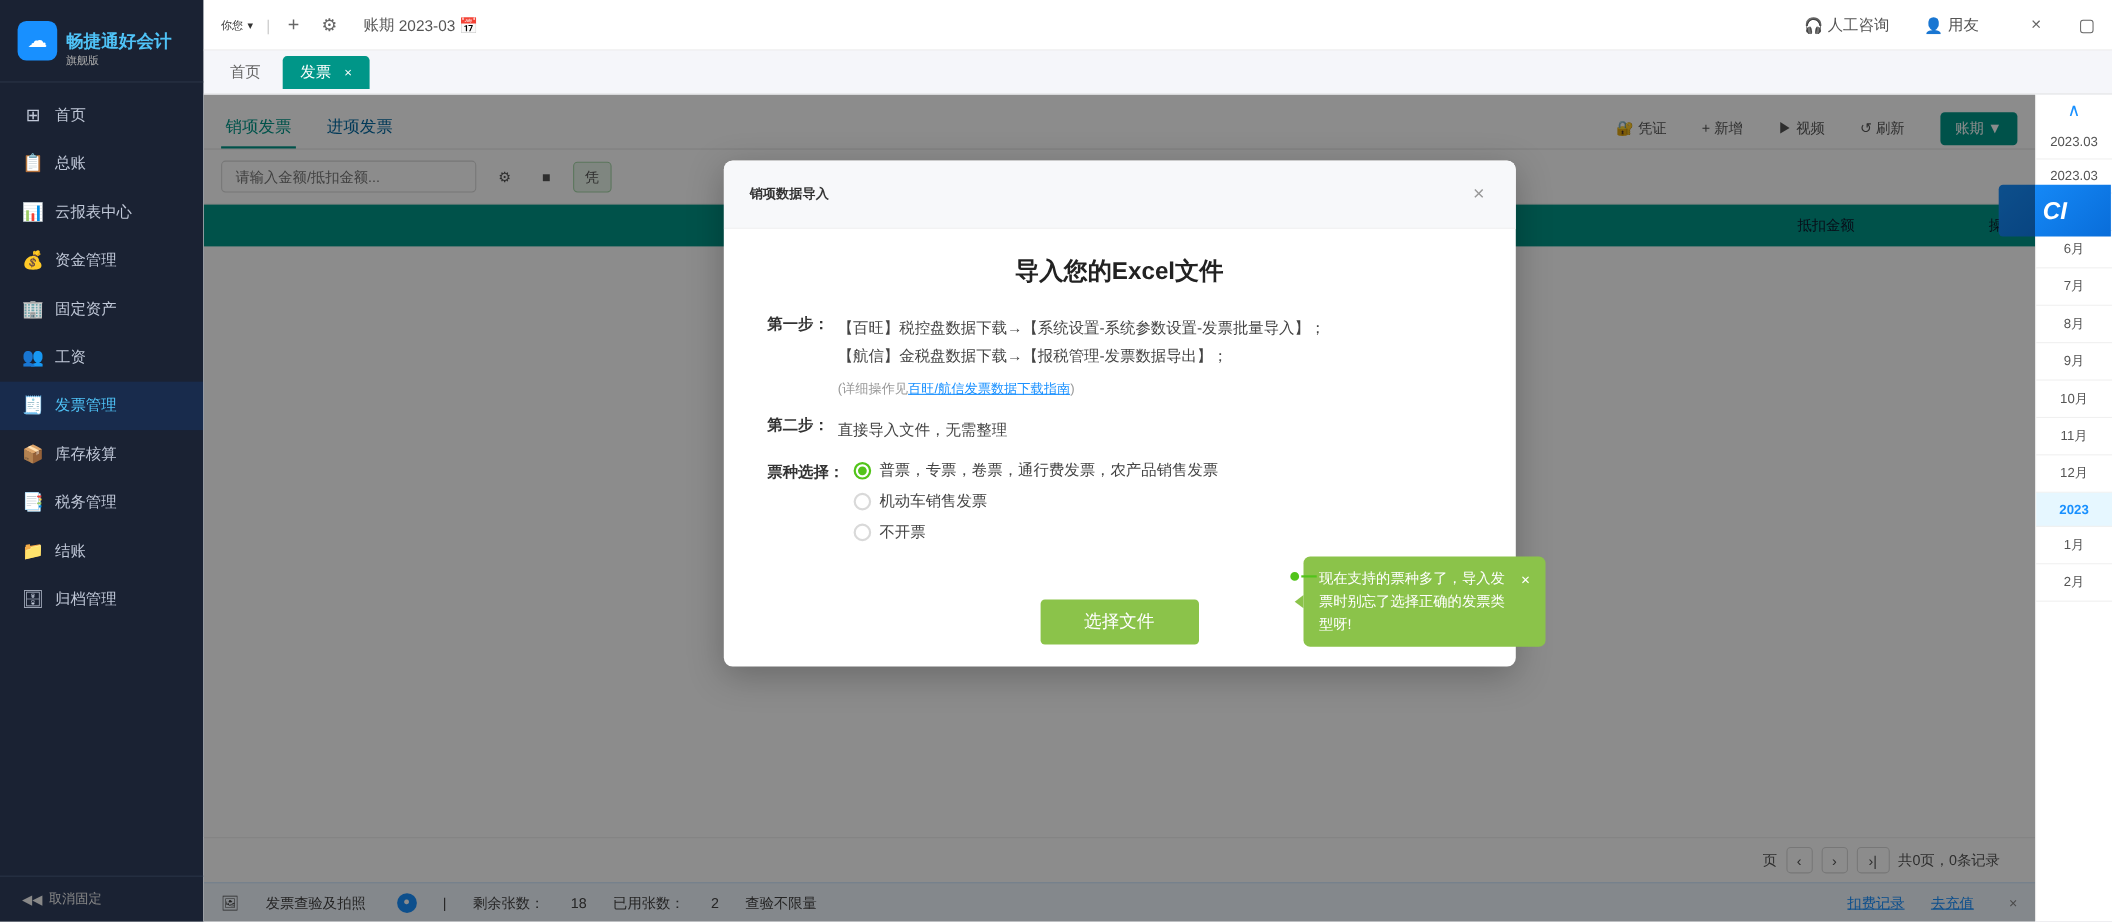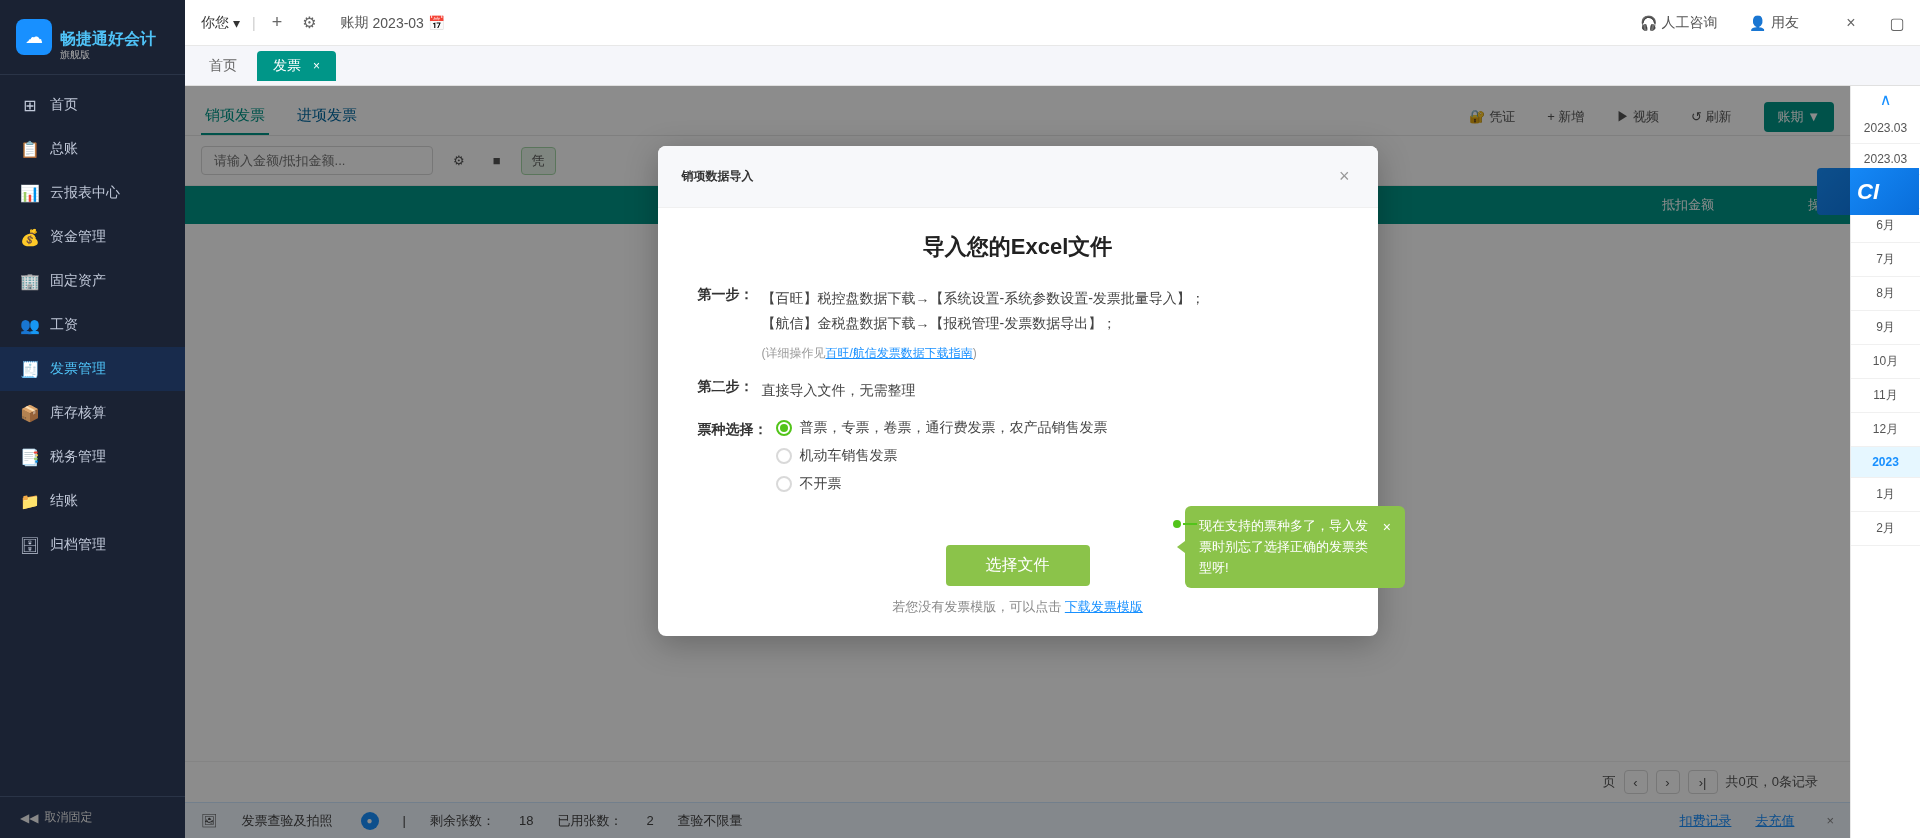--- a/index.html
+++ b/index.html
@@ -21,21 +21,21 @@
     .nav-item.active { background: #0d6efd20; color: #4fc3f7; }
     .nav-item .nav-icon { width: 20px; height: 20px; display: flex; align-items: center; justify-content: center; font-size: 16px; }
     .nav-item .nav-label { font-size: 14px; }
     .sidebar-footer { padding: 12px 20px; color: #888; font-size: 12px; display: flex; align-items: center; gap: 6px; border-top: 1px solid #2a3447; }
 
     
     .main-area { flex: 1; display: flex; flex-direction: column; overflow: hidden; }
 
     
     .top-bar { height: 46px; background: #fff; display: flex; align-items: center; padding: 0 16px; border-bottom: 1px solid #e8e8e8; gap: 12px; }
-    .top-bar-company { display: flex; align-items: center; gap: 4px; color: #333; font-size: 14px; cursor: pointer; }
+    .top-bar-company { display: flex; align-items: center; gap: 4px; color: #333; font-size: 10px; cursor: pointer; }
     .top-bar-sep { color: #ccc; }
     .top-bar-add { color: #666; font-size: 18px; cursor: pointer; padding: 4px; }
     .top-bar-gear { color: #666; font-size: 16px; cursor: pointer; padding: 4px; }
     .top-bar-period { margin-left: 8px; color: #555; font-size: 14px; display: flex; align-items: center; gap: 4px; }
     .top-bar-period-icon { color: #1890ff; }
     .top-bar-spacer { flex: 1; }
     .top-bar-consult { display: flex; align-items: center; gap: 4px; color: #555; cursor: pointer; font-size: 14px; }
     .top-bar-user { display: flex; align-items: center; gap: 4px; color: #555; cursor: pointer; font-size: 14px; margin-left: 20px; }
 
     
@@ -55,21 +55,21 @@
     .sub-tabs { display: flex; align-items: center; padding: 12px 16px 0; gap: 24px; border-bottom: 1px solid #e8e8e8; }
     .sub-tab { padding: 8px 4px; font-size: 15px; color: #0369a1; cursor: pointer; border-bottom: 2px solid transparent; }
     .sub-tab.active { color: #009688; border-bottom: 2px solid #009688; font-weight: 500; }
 
     
     .toolbar { display: flex; align-items: center; padding: 10px 16px; gap: 12px; border-bottom: 1px solid #f0f0f0; }
     .search-input { border: 1px solid #d9d9d9; border-radius: 4px; padding: 6px 12px; font-size: 13px; color: #999; width: 232px; outline: none; }
     .toolbar-btn { display: flex; align-items: center; gap: 4px; color: #555; cursor: pointer; font-size: 13px; padding: 4px 8px; }
     .toolbar-btn.primary-btn { background: #009688; color: #fff; border-radius: 4px; padding: 6px 12px; }
     .toolbar-actions { display: flex; align-items: center; gap: 16px; }
-    .table-header { display: flex; background: #009688; color: #ffffff; padding: 10px 16px; font-size: 13px; }
+    .table-header { display: flex; background: #009688; color: #0f172a; padding: 10px 16px; font-size: 13px; gap: 28px; }
     .table-body { flex: 1; overflow-y: auto; }
 
     
     .right-timeline { width: 70px; background: #fff; border-left: 1px solid #e8e8e8; display: flex; flex-direction: column; overflow: hidden; }
     .timeline-item { padding: 8px 4px; text-align: center; font-size: 12px; color: #555; cursor: pointer; border-bottom: 1px solid #f0f0f0; }
     .timeline-item.active { background: #e6f7ff; color: #1890ff; font-weight: bold; }
     .timeline-scroll-btn { text-align: center; padding: 4px; color: #1890ff; font-size: 16px; cursor: pointer; }
     .status-bar-link { color: #1890ff; cursor: pointer; text-decoration: underline; }
 
     
@@ -329,24 +329,20 @@
                   </label>
                   <label class="radio-option">
                     <div class="radio-circle"></div>
                     <span>不开票</span>
                   </label>
                 </div>
               </div>
             </div>
             <div class="modal-footer">
               <button class="select-file-btn">选择文件</button>
-              <div class="template-hint">
-                <span>若您没有发票模版，可以点击</span>
-                <span class="template-link">下载发票模版</span>
-              </div>
             </div>
           </div>
 
           <div class="tooltip-dot"></div>
           <div class="tooltip-line"></div>
           <div class="tooltip-bubble">
             <span class="tooltip-close">×</span>
             <span>现在支持的票种多了，导入发票时别忘了选择正确的发票类型呀!</span>
           </div>
         </div>

